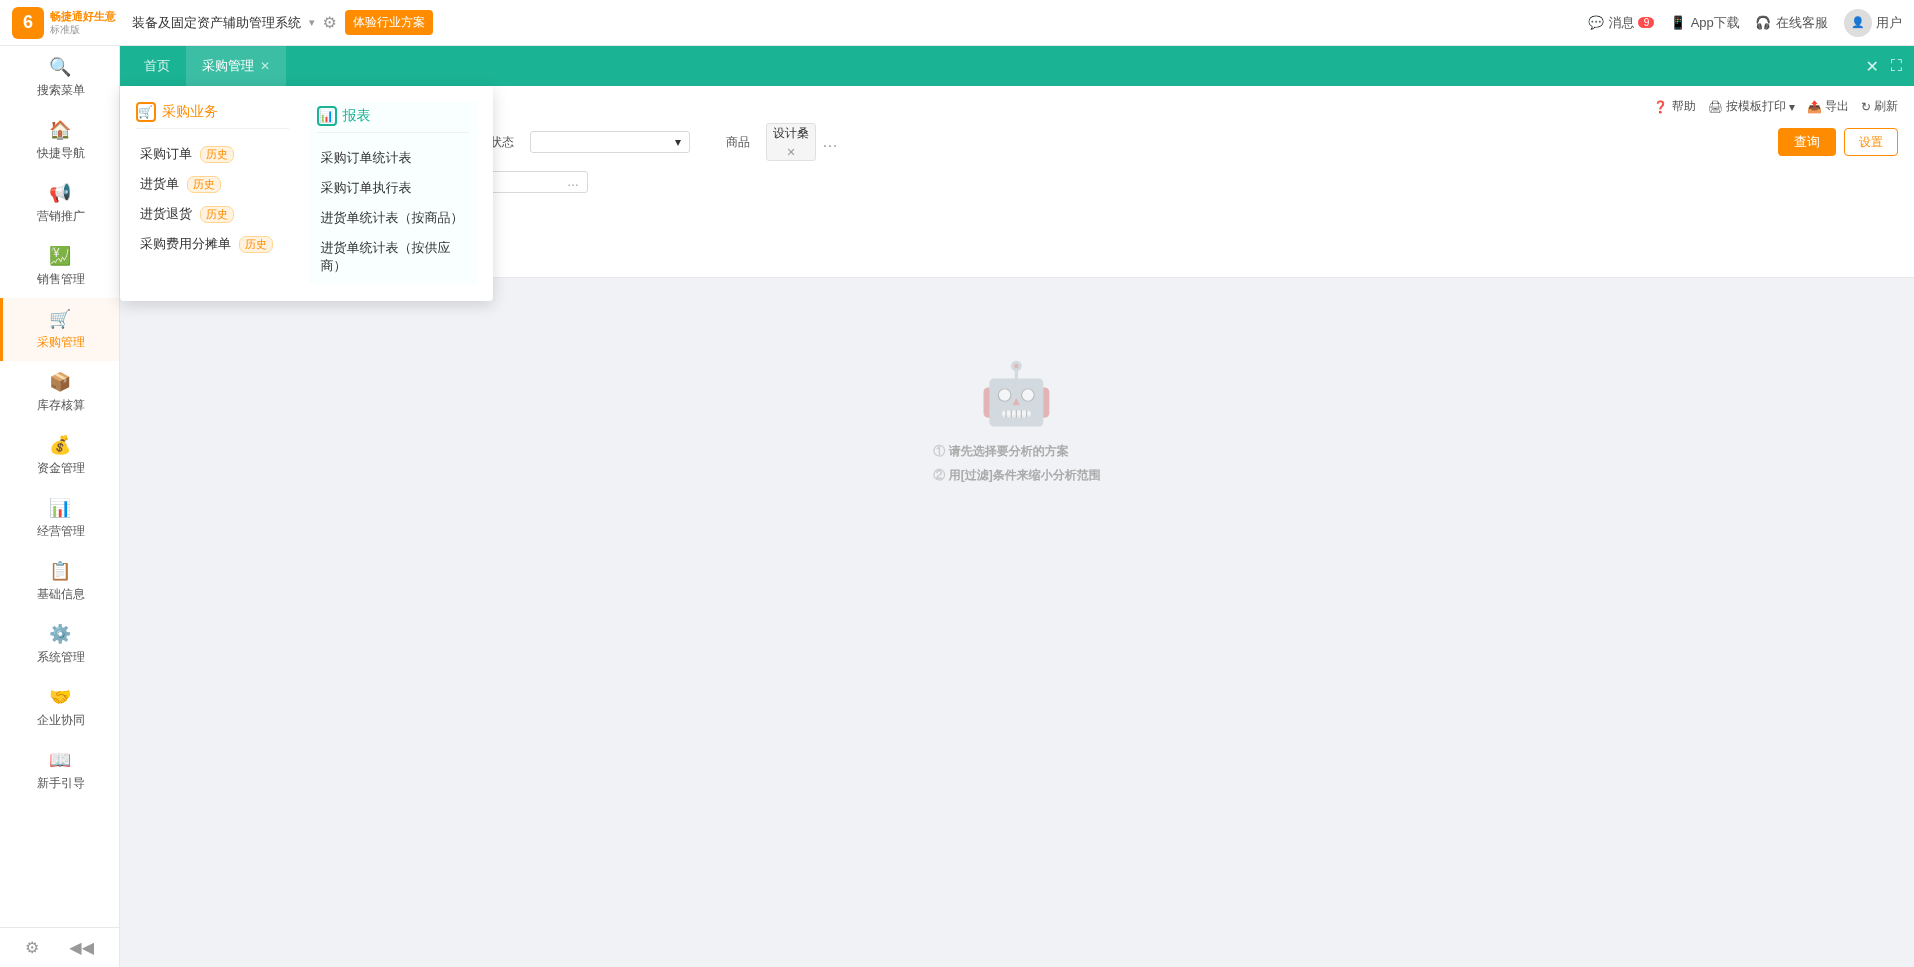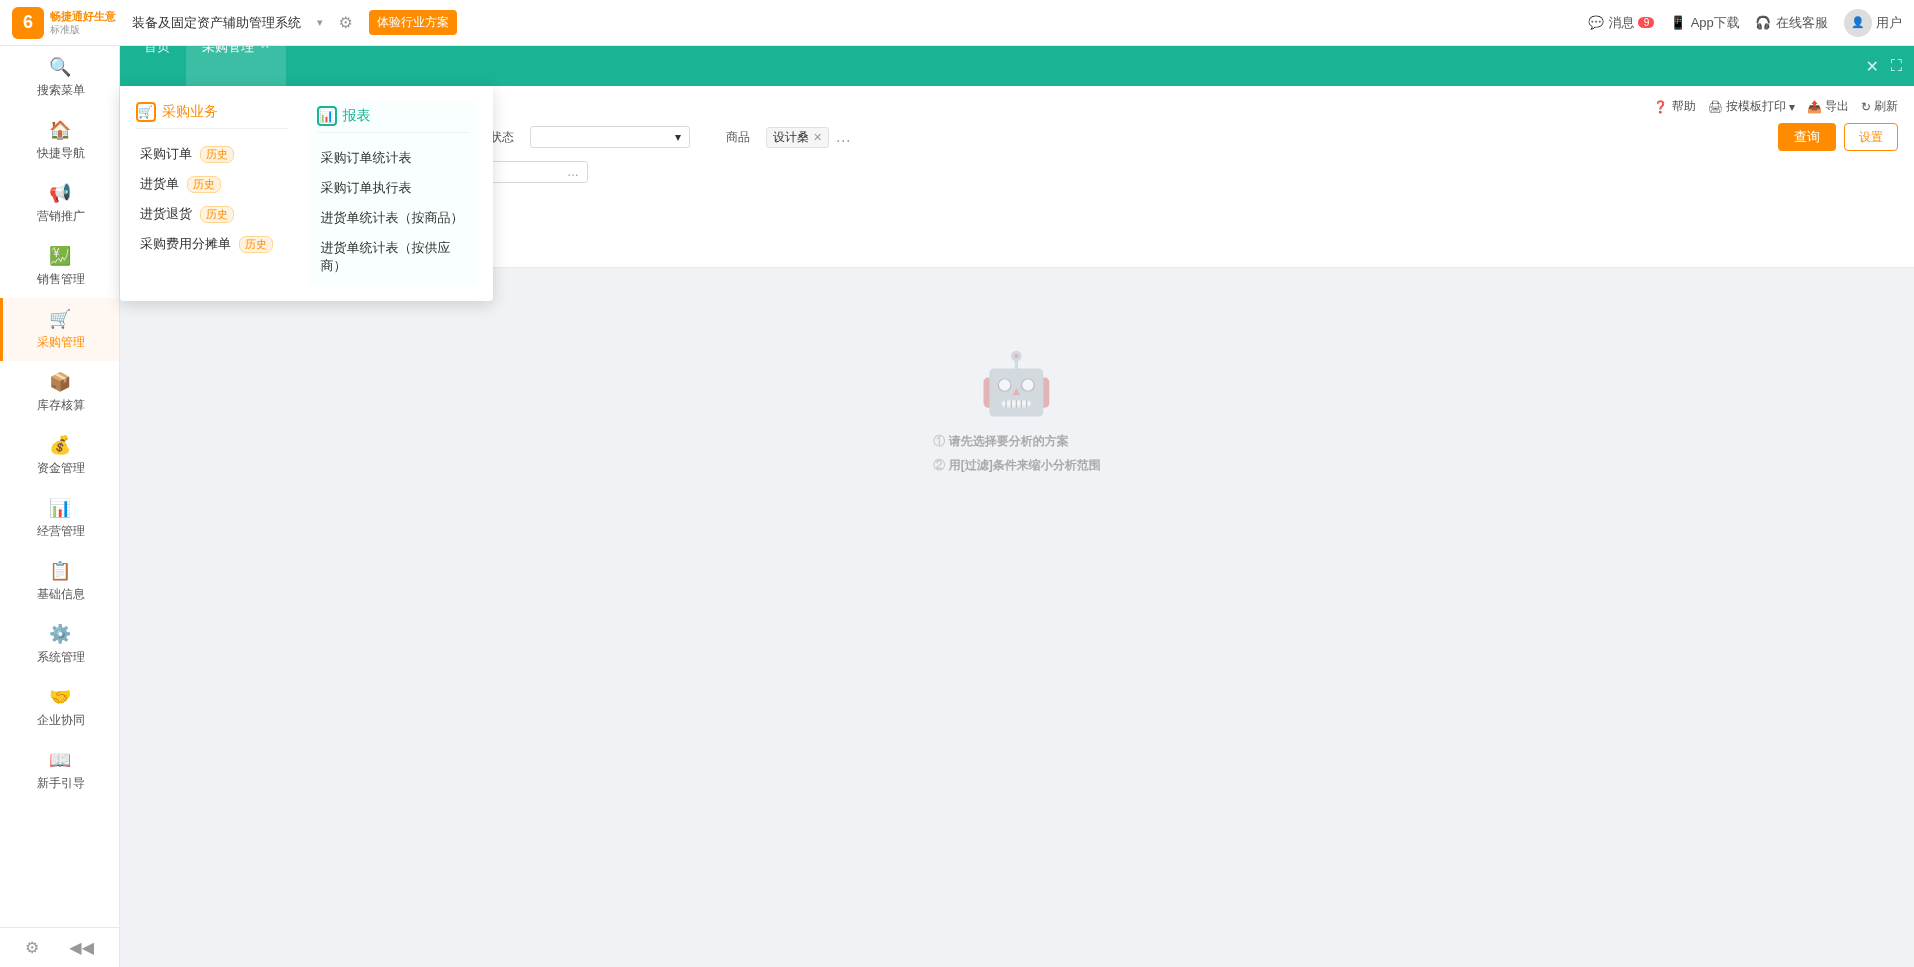--- a/index.html
+++ b/index.html
@@ -30,21 +30,21 @@
       display: flex; align-items: center; justify-content: center;
       color: #fff; font-size: 18px; font-weight: bold;
     }
     .logo-text { font-size: 11px; color: #333; line-height: 1.3; }
     .logo-text .line1 { color: #ff8c00; font-weight: bold; }
     .logo-text .line2 { color: #999; font-size: 10px; }
     .topbar-center {
       flex: 1;
       display: flex;
       align-items: center;
-      gap: 16px;
+      gap: 8px;
     }
     .system-title {
       font-size: 13px;
       color: #333;
     }
     .topbar-arrow {
       color: #999; cursor: pointer; font-size: 11px;
     }
     .gear-btn {
       color: #999; cursor: pointer; font-size: 16px;
@@ -125,21 +125,21 @@
       height: 40px;
       background: #1ab394;
       display: flex;
       align-items: center;
       z-index: 40;
       padding: 0 8px;
     }
     .tab-item {
       height: 56px;
       display: flex;
-      align-items: flex-start;
+      align-items: center;
       padding: 0 16px;
       font-size: 13px;
       color: rgba(255,255,255,0.85);
       cursor: pointer;
       position: relative;
     }
     .tab-item.active {
       background: rgba(255,255,255,0.15);
       color: #fff;
     }
@@ -210,20 +210,21 @@
     .tag {
       display: inline-flex;
       align-items: center;
       gap: 4px;
       background: #f5f5f5;
       border: 1px solid #e0e0e0;
       border-radius: 3px;
       padding: 1px 6px;
       font-size: 12px;
       color: #333;
+      flex-direction: column;
     }
     .tag .tag-close { cursor: pointer; color: #999; font-size: 11px; }
     .dots-btn { color: #999; cursor: pointer; font-size: 16px; letter-spacing: 2px; }
     .toolbar-right {
       margin-left: auto;
       display: flex;
       align-items: center;
       gap: 12px;
     }
     .tool-btn {

